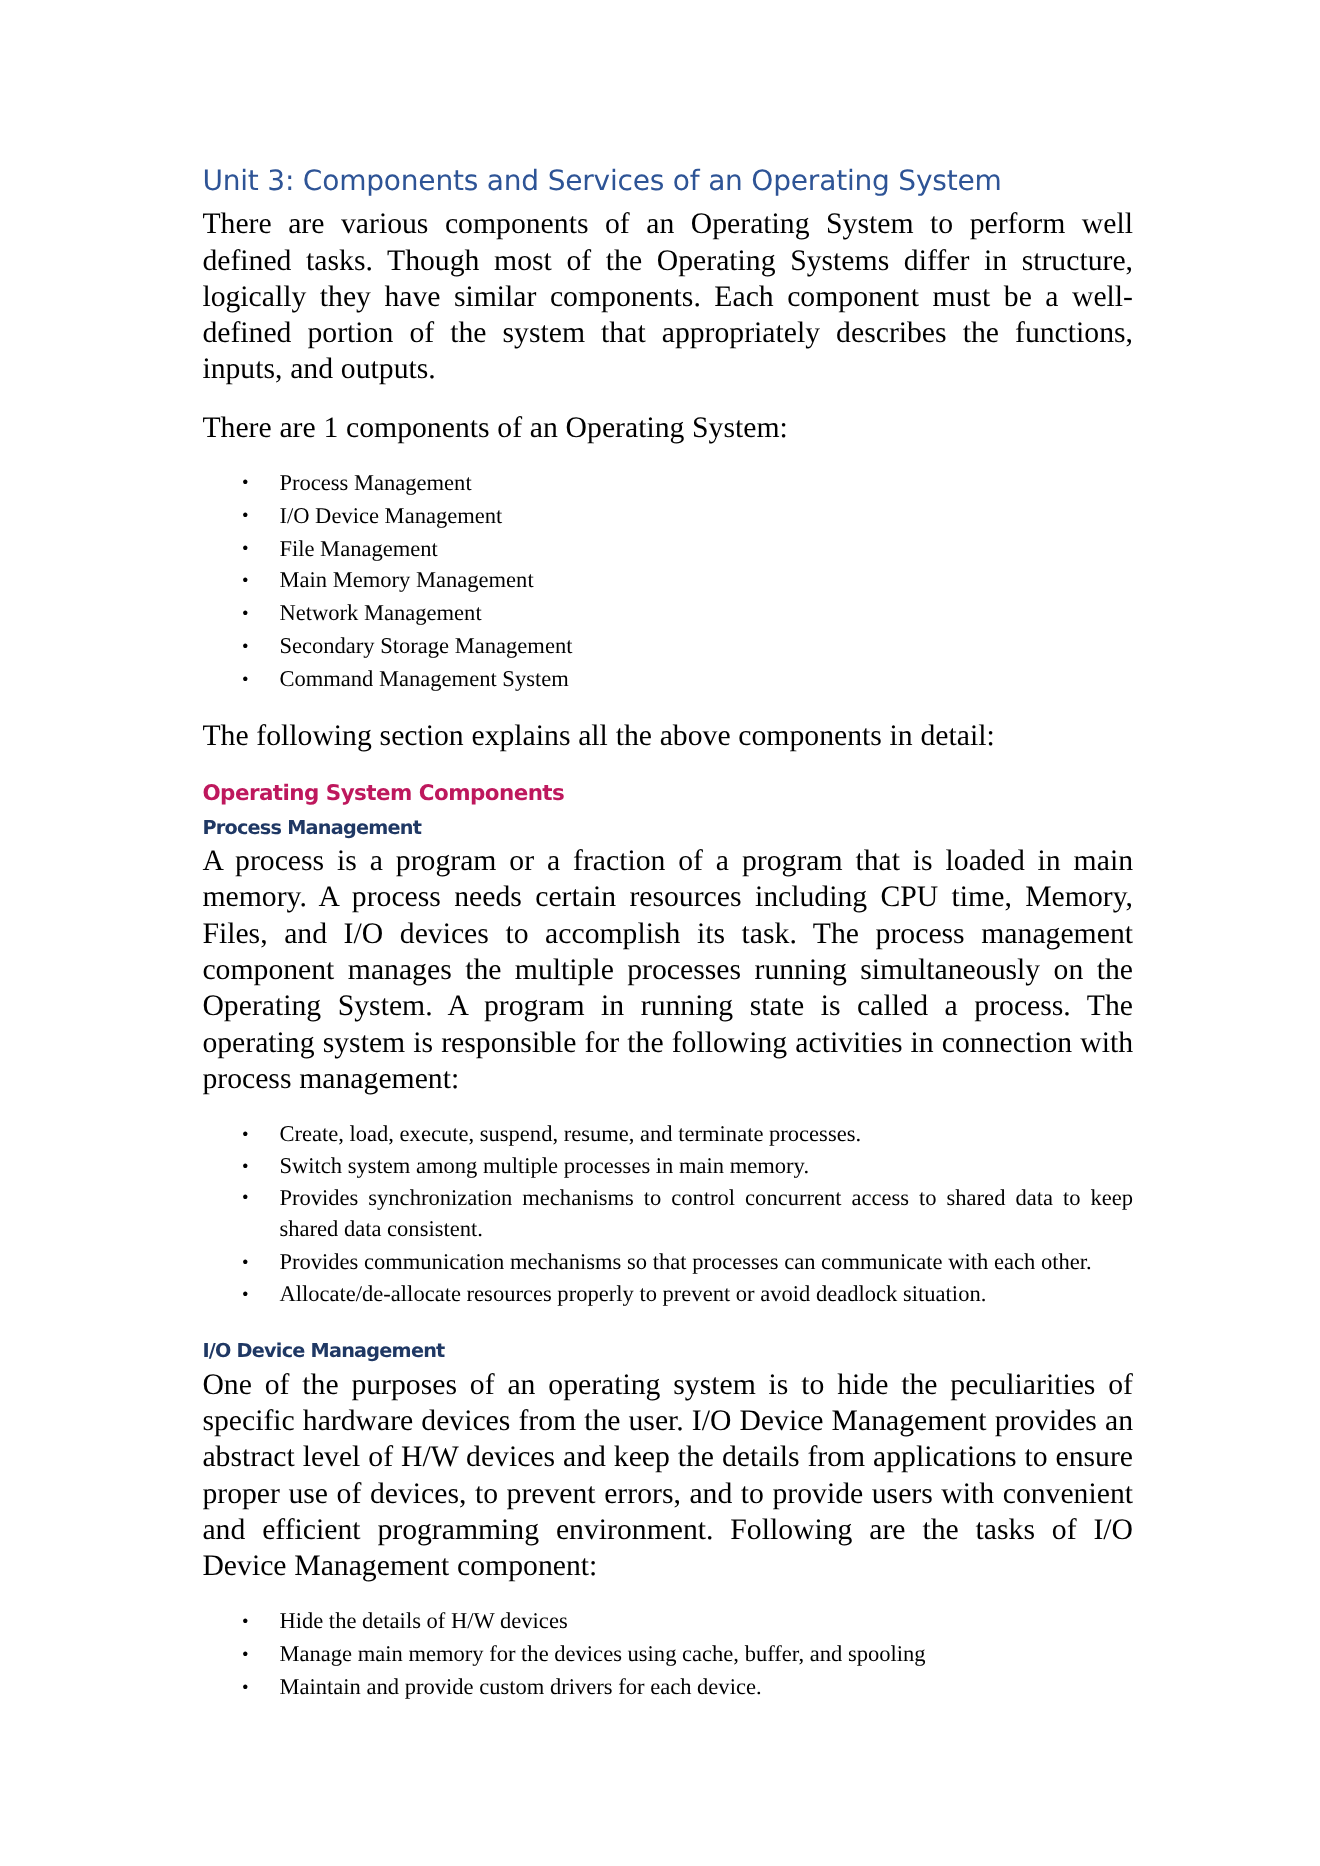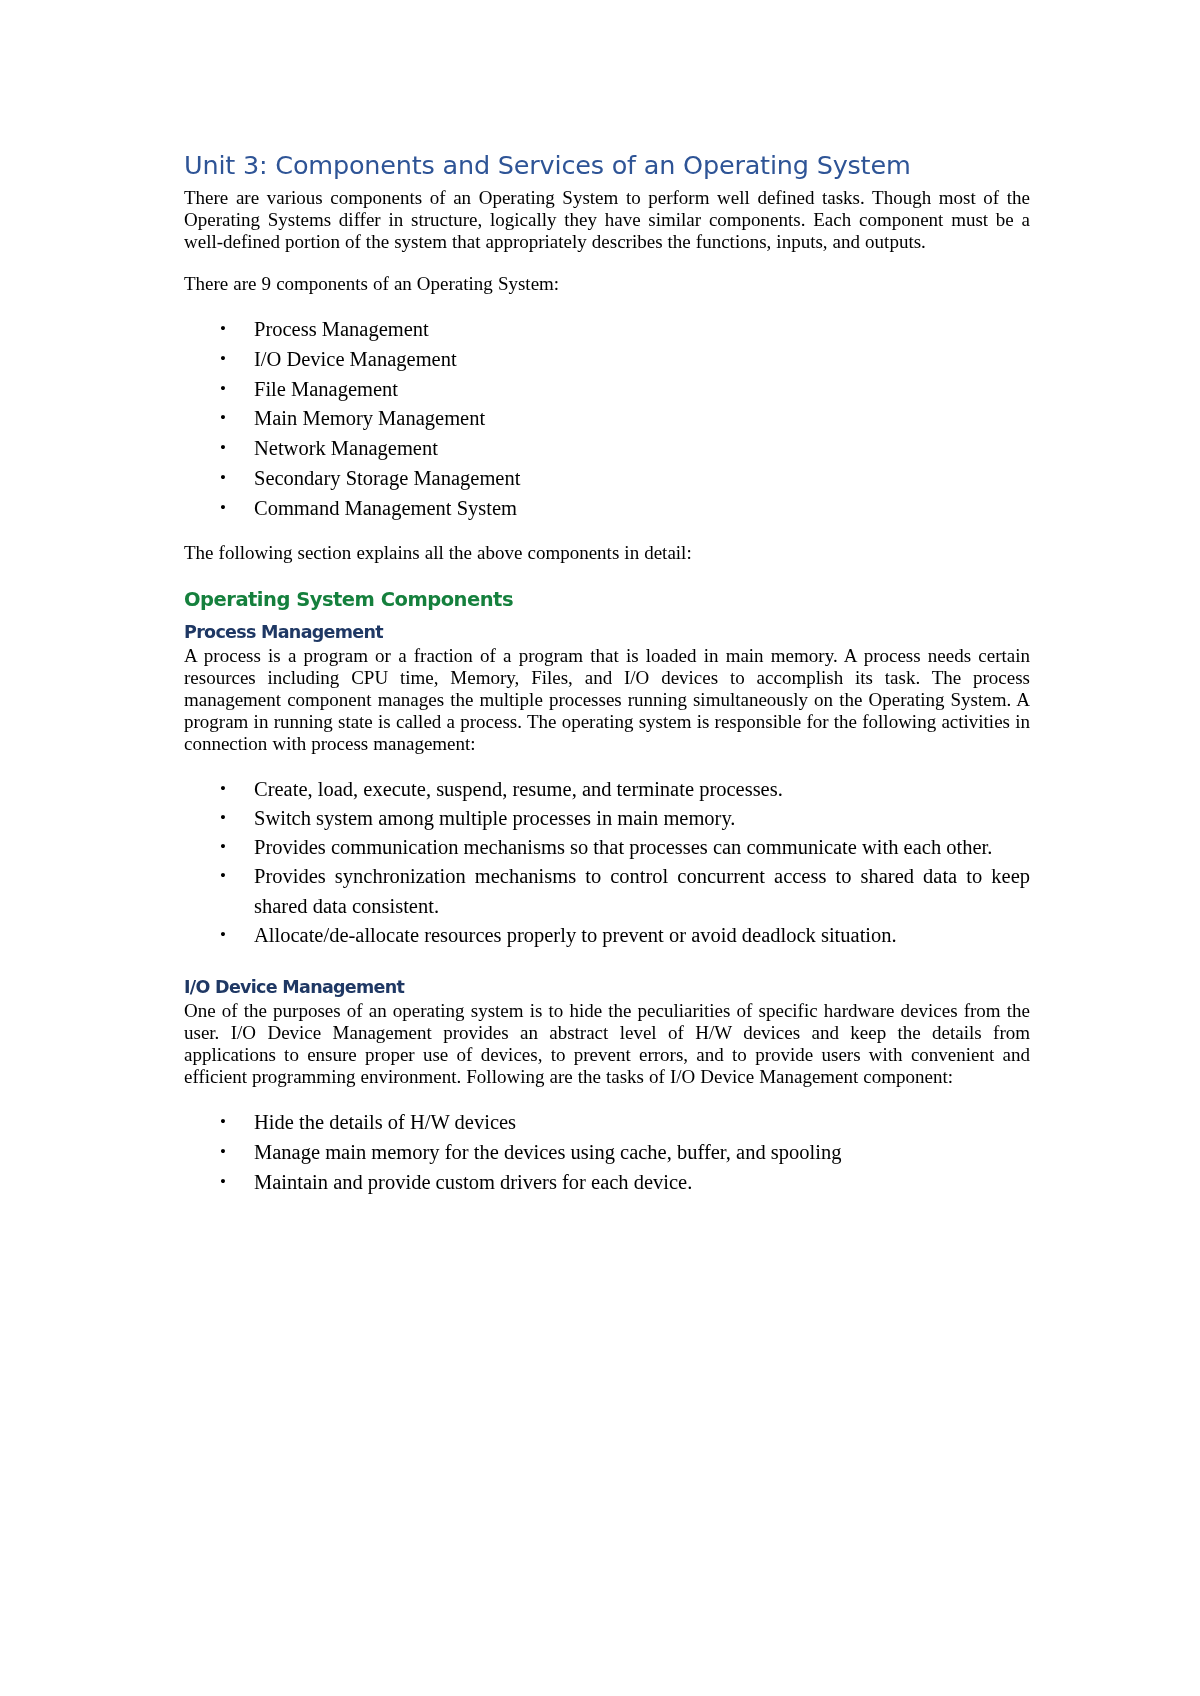--- a/index.html
+++ b/index.html
@@ -35,41 +35,41 @@
     color: #2E5496;
     margin: 0 0 7px 0;
     letter-spacing: -0.2px;
   }
 
   h2.section-heading {
     font-family: "DejaVu Sans", sans-serif;
     font-size: 19.5px;
     line-height: 1.2;
     font-weight: 600;
-    color: #15803d;
+    color: #be185d;
     margin: 24px 0 6px 0;
     letter-spacing: -0.5px;
   }
 
   h3.sub-heading {
     font-family: "DejaVu Sans", sans-serif;
     font-size: 17.5px;
     line-height: 1.2;
     font-weight: 700;
     color: #1F3864;
     margin: 10px 0 2px 0;
     letter-spacing: -0.7px;
   }
   h3.sub-heading.spaced-top {
     margin-top: 27px;
   }
 
   p.body-text {
-    font-size: 19px;
-    line-height: 22px;
+    font-size: 27px;
+    line-height: 33px;
     text-align: justify;
     margin: 0 0 20px 0;
     word-spacing: 0.3px;
   }
   p.body-text.no-justify {
     text-align: left;
   }
 
   ul.bullets {
     list-style: none;
@@ -103,21 +103,21 @@
 </head>
 <body>
 
 <div class="page">
   <div class="content">
 
     <h1 class="doc-title">Unit 3: Components and Services of an Operating System</h1>
 
     <p class="body-text">There are various components of an Operating System to perform well defined tasks. Though most of the Operating Systems differ in structure, logically they have similar components. Each component must be a well-defined portion of the system that appropriately describes the functions, inputs, and outputs.</p>
 
-    <p class="body-text no-justify">There are 9 components of an Operating System:</p>
+    <p class="body-text no-justify">There are 1 components of an Operating System:</p>
 
     <ul class="bullets loose">
       <li>Process Management</li>
       <li>I/O Device Management</li>
       <li>File Management</li>
       <li>Main Memory Management</li>
       <li>Network Management</li>
       <li>Secondary Storage Management</li>
       <li>Command Management System</li>
     </ul>
@@ -126,22 +126,22 @@
 
     <h2 class="section-heading">Operating System Components</h2>
 
     <h3 class="sub-heading">Process Management</h3>
 
     <p class="body-text">A process is a program or a fraction of a program that is loaded in main memory. A process needs certain resources including CPU time, Memory, Files, and I/O devices to accomplish its task. The process management component manages the multiple processes running simultaneously on the Operating System. A program in running state is called a process. The operating system is responsible for the following activities in connection with process management:</p>
 
     <ul class="bullets justified">
       <li>Create, load, execute, suspend, resume, and terminate processes.</li>
       <li>Switch system among multiple processes in main memory.</li>
+      <li>Provides synchronization mechanisms to control concurrent access to shared data to keep shared data consistent.</li>
       <li>Provides communication mechanisms so that processes can communicate with each other.</li>
-      <li>Provides synchronization mechanisms to control concurrent access to shared data to keep shared data consistent.</li>
       <li>Allocate/de-allocate resources properly to prevent or avoid deadlock situation.</li>
     </ul>
 
     <h3 class="sub-heading spaced-top">I/O Device Management</h3>
 
     <p class="body-text">One of the purposes of an operating system is to hide the peculiarities of specific hardware devices from the user. I/O Device Management provides an abstract level of H/W devices and keep the details from applications to ensure proper use of devices, to prevent errors, and to provide users with convenient and efficient programming environment. Following are the tasks of I/O Device Management component:</p>
 
     <ul class="bullets loose">
       <li>Hide the details of H/W devices</li>
       <li>Manage main memory for the devices using cache, buffer, and spooling</li>

